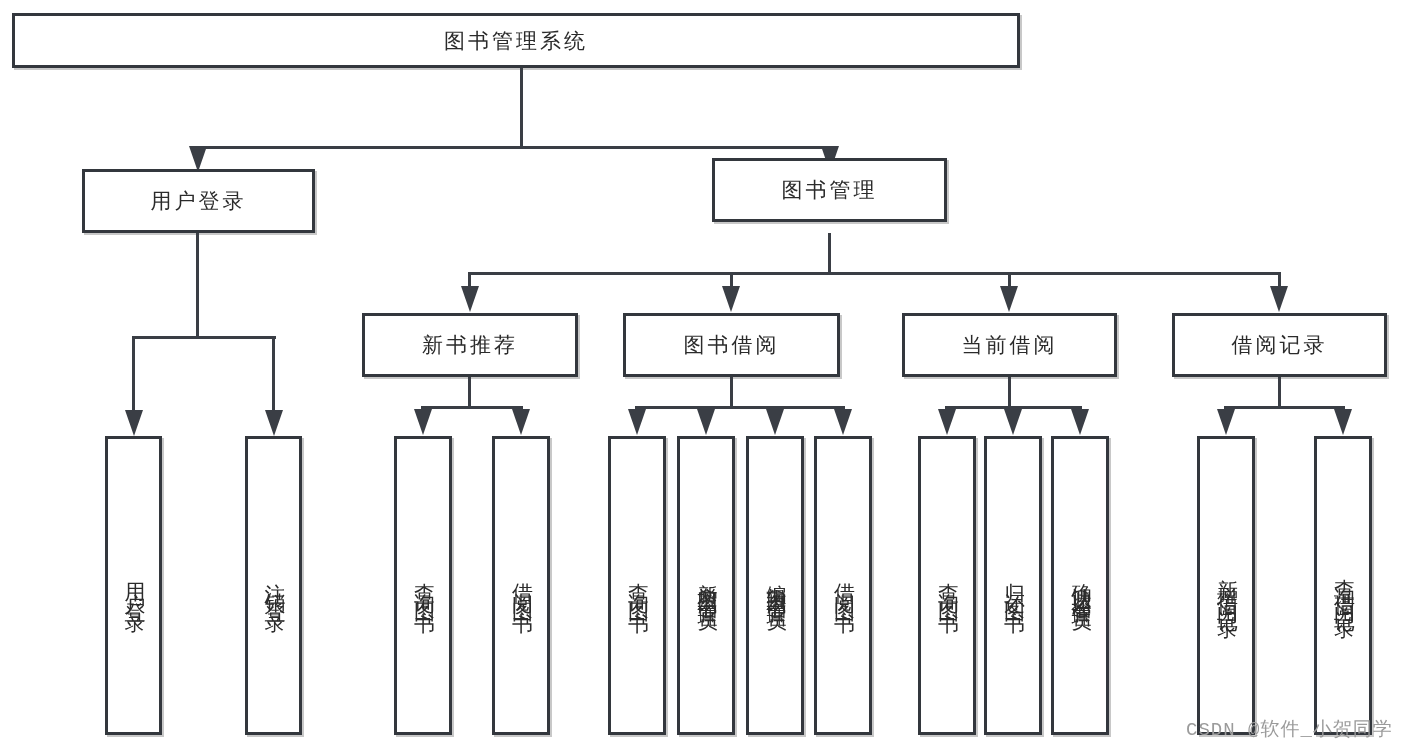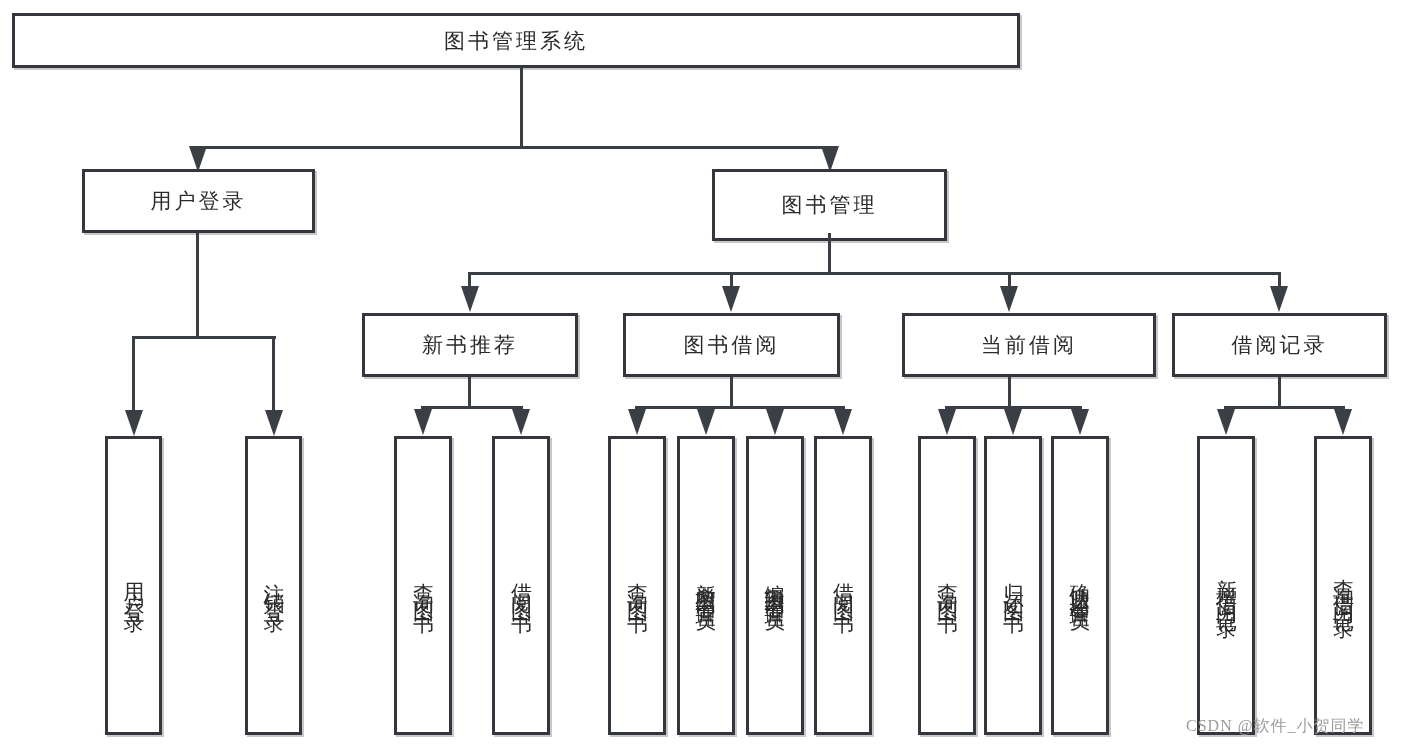--- a/index.html
+++ b/index.html
@@ -7,21 +7,21 @@
     --border:#33373d;
     --text:#2b2b2b;
     --watermark:#9b9b9b;
     --bg:#ffffff;
   }
   html,body{margin:0;padding:0;background:var(--bg);}
   #canvas{
     position:relative;
     width:1405px;height:747px;
     background:var(--bg);
-    font-family:Liberation Serif, serif;
+    font-family:Liberation Mono, monospace;
     color:var(--text);
     overflow:hidden;
   }
   .box{
     position:absolute;
     box-sizing:border-box;
     background:var(--bg);
     border:3px solid var(--border);
     box-shadow:2px 2px 0 rgba(110,110,110,.38);
     display:flex;align-items:center;justify-content:center;
@@ -41,42 +41,42 @@
   .hl{position:absolute;height:3px;background:var(--line);}
   .arr{
     position:absolute;width:0;height:0;
     border-left:9px solid transparent;
     border-right:9px solid transparent;
     border-top:26px solid var(--line);
   }
   
   .n-root{left:12px;top:13px;width:1008px;height:55px;}
   .n-login{left:82px;top:169px;width:233px;height:64px;}
-  .n-mgmt{left:712px;top:169px;width:235px;height:72px;}
+  .n-mgmt{left:712px;top:158px;width:235px;height:64px;}
   .n-l3-0{left:362px;top:313px;width:216px;height:64px;}
   .n-l3-1{left:623px;top:313px;width:217px;height:64px;}
-  .n-l3-2{left:902px;top:313px;width:254px;height:64px;}
+  .n-l3-2{left:902px;top:313px;width:215px;height:64px;}
   .n-l3-3{left:1172px;top:313px;width:215px;height:64px;}
   .leaf{top:436px;height:299px;}
   .n-leaf-0{left:105px;width:57px;}
   .n-leaf-1{left:245px;width:57px;}
   .n-leaf-2{left:394px;width:58px;}
   .n-leaf-3{left:492px;width:58px;}
   .n-leaf-4{left:608px;width:58px;}
   .n-leaf-5{left:677px;width:58px;}
   .n-leaf-6{left:746px;width:58px;}
   .n-leaf-7{left:814px;width:58px;}
   .n-leaf-8{left:918px;width:58px;}
   .n-leaf-9{left:984px;width:58px;}
   .n-leaf-10{left:1051px;width:58px;}
   .n-leaf-11{left:1197px;width:58px;}
   .n-leaf-12{left:1314px;width:58px;}
   .watermark{
     position:absolute;left:1186px;top:716px;
-    font-size:16px;letter-spacing:1px;
+    font-size:19px;letter-spacing:1px;
     color:var(--watermark);
     white-space:nowrap;
     z-index:5;
   }
 </style>
 </head>
 <body>
 
 <div id="canvas">
 

